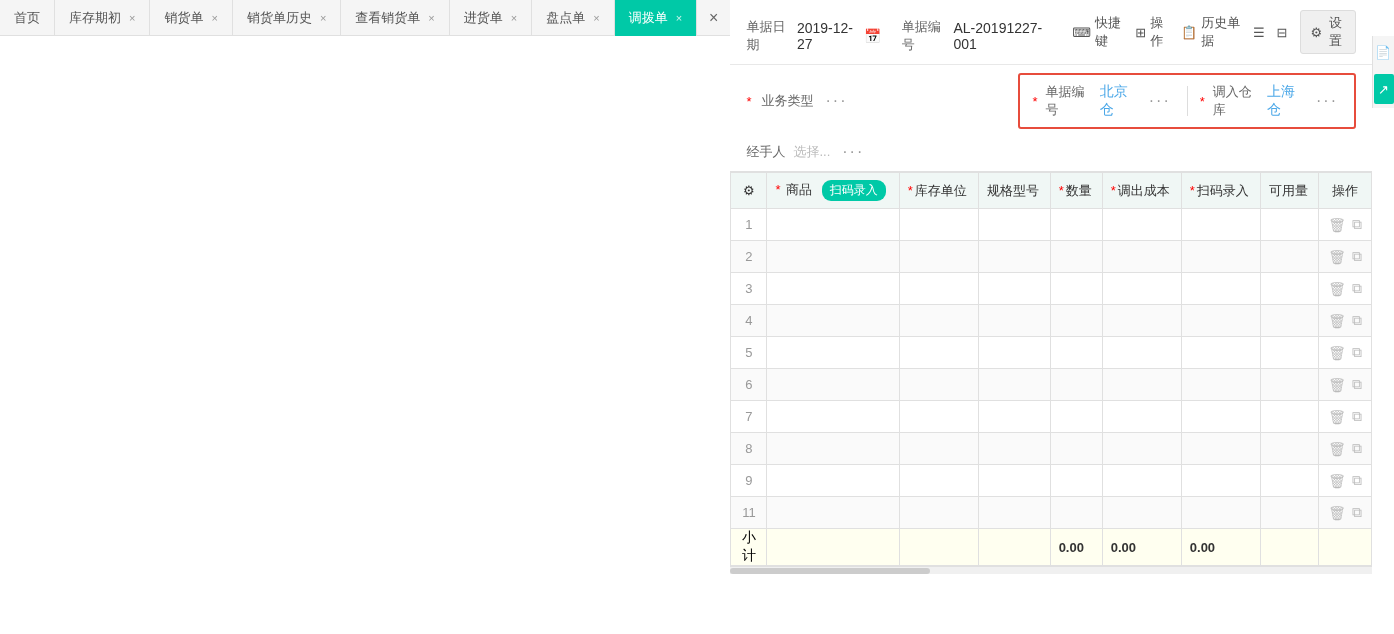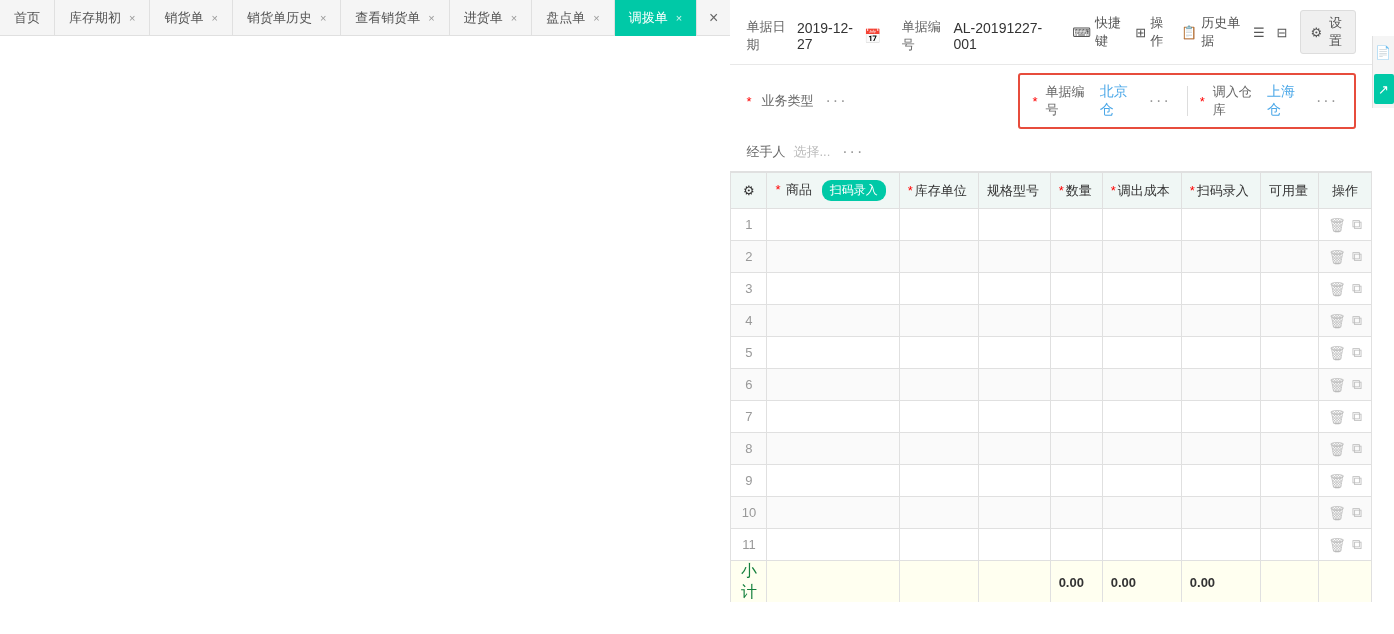--- a/index.html
+++ b/index.html
@@ -561,54 +561,38 @@
             <td></td>
             <td></td>
             <td>
                 <div class="action-cell">
                   <span class="action-icon">🗑</span>
                   <span class="action-icon copy">⧉</span>
                 </div>
               </td>
           </tr>
           <tr>
-            <td class="row-num">10</td>
-            <td></td>
-            <td></td>
-            <td></td>
-            <td></td>
-            <td></td>
-            <td></td>
-            <td></td>
-            <td>
-                <div class="action-cell">
-                  <span class="action-icon">🗑</span>
-                  <span class="action-icon copy">⧉</span>
-                </div>
-              </td>
-          </tr>
-          <tr>
             <td class="row-num">11</td>
             <td></td>
             <td></td>
             <td></td>
             <td></td>
             <td></td>
             <td></td>
             <td></td>
             <td>
                 <div class="action-cell">
                   <span class="action-icon">🗑</span>
                   <span class="action-icon copy">⧉</span>
                 </div>
               </td>
           </tr>
 
           <tr style="background:#fffff0;">
-            <td class="row-num" colspan="1" style="color:#15803d;font-size:16px;">小计</td>
+            <td class="row-num" colspan="1" style="color:#000000;font-size:14px;">小计</td>
             <td></td>
             <td></td>
             <td></td>
             <td class="subtotal">0.00</td>
             <td class="subtotal">0.00</td>
             <td class="subtotal">0.00</td>
             <td></td>
             <td></td>
           </tr>
         </tbody>

